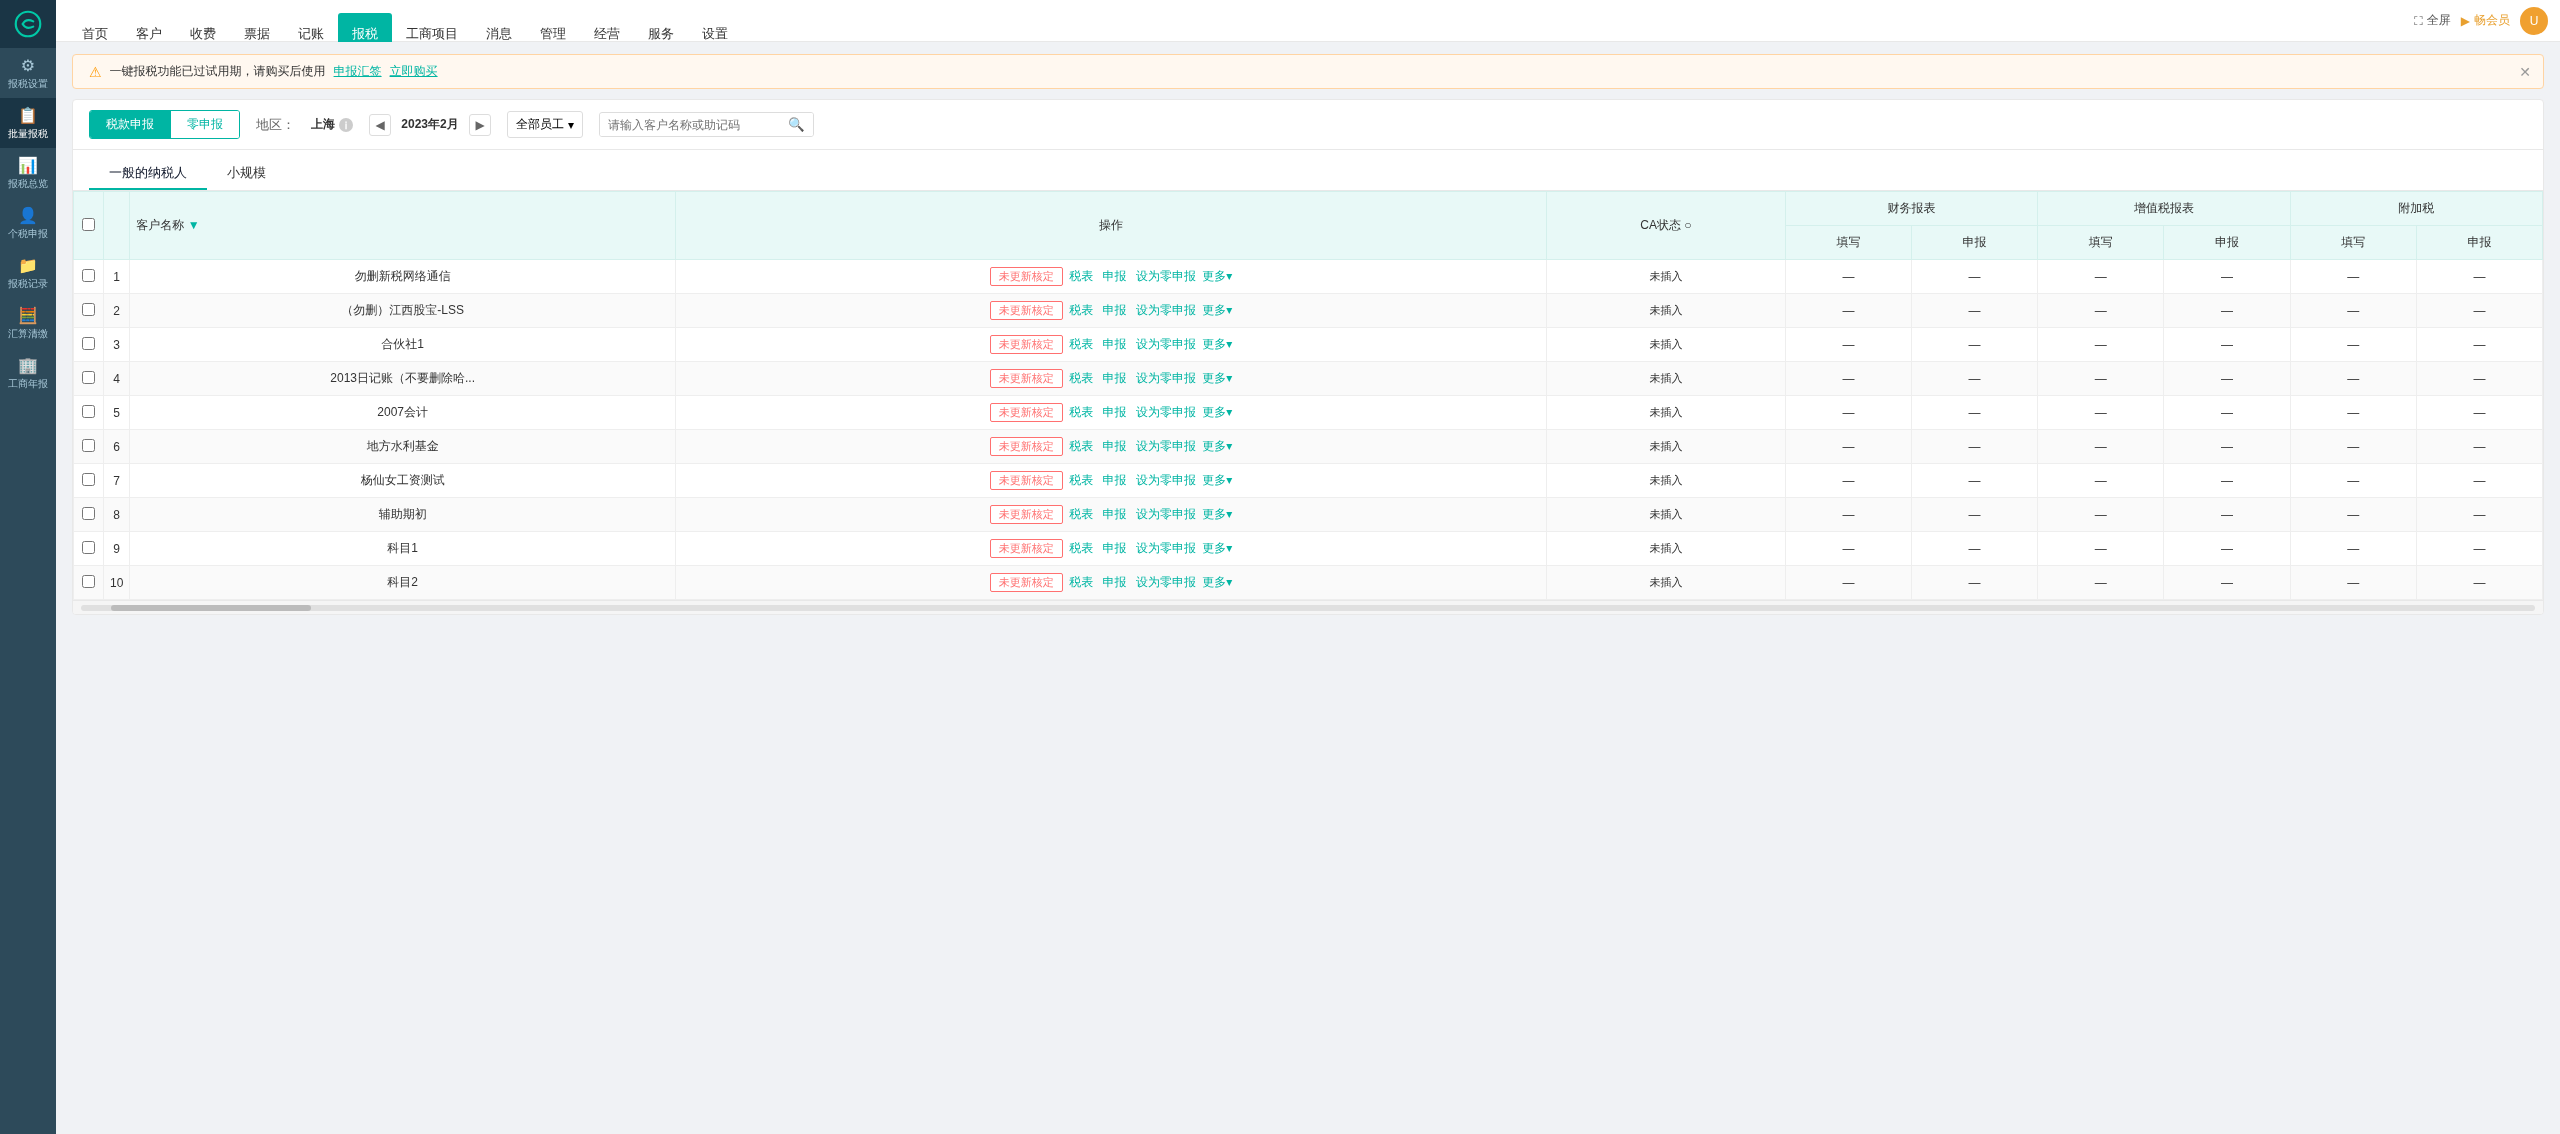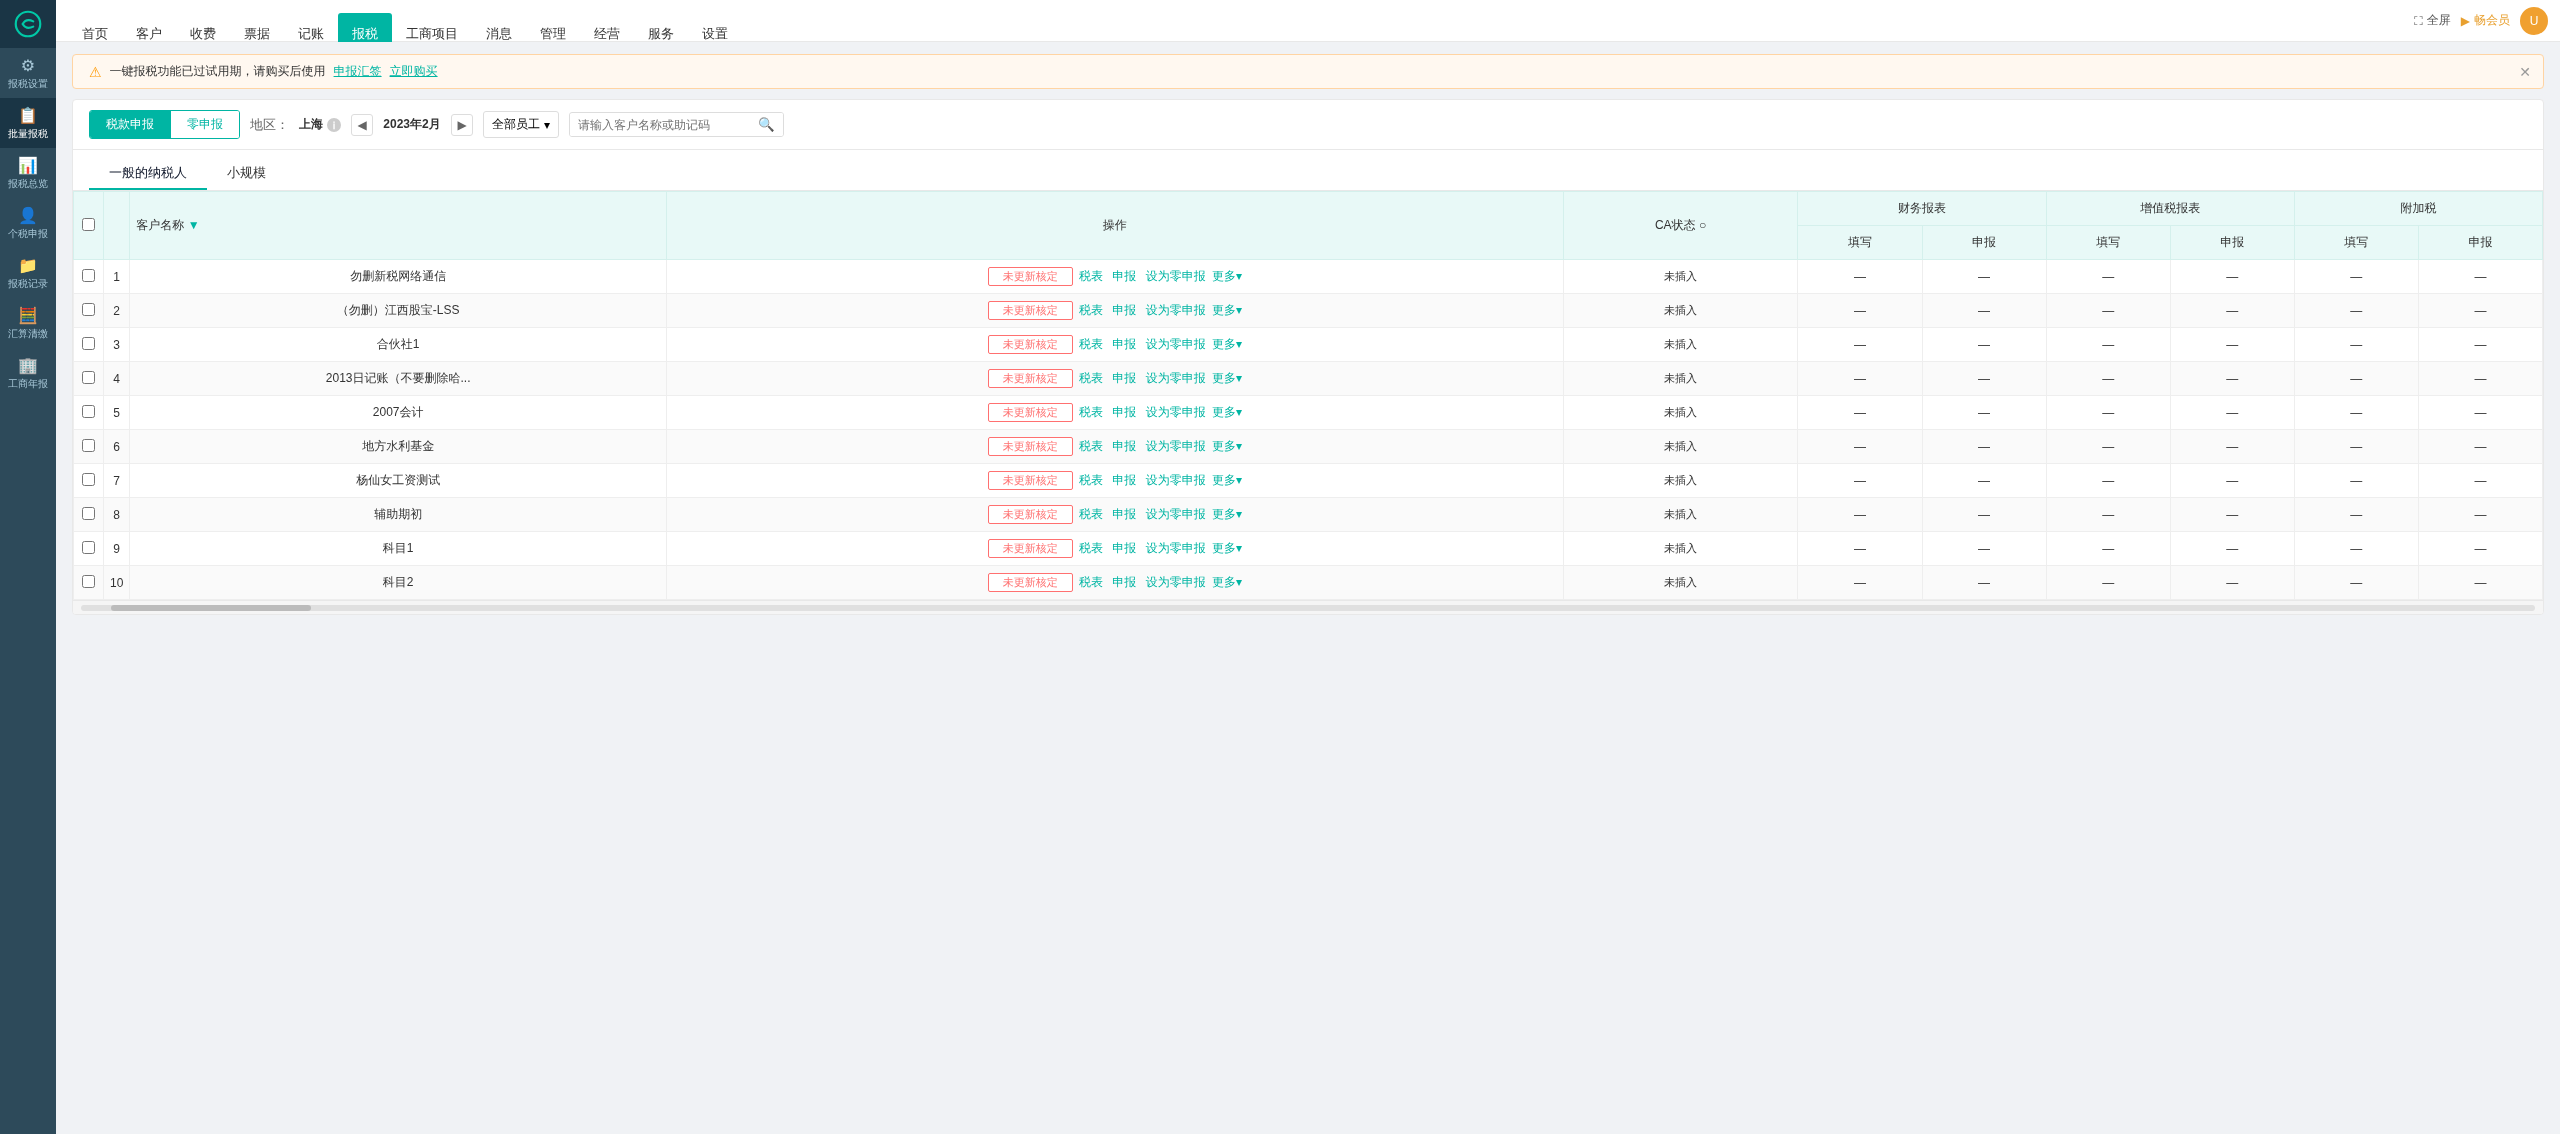--- a/index.html
+++ b/index.html
@@ -120,21 +120,21 @@
       border-radius: 4px;
       border: 1px solid #e8e8e8;
       overflow: hidden;
     }
 
     
     .panel-header {
       display: flex;
       align-items: center;
       padding: 10px 16px;
-      gap: 10px;
+      gap: 16px;
       border-bottom: 1px solid #e8e8e8;
       flex-wrap: wrap;
     }
 
     
     .tab-group { display: flex; border: 1px solid #00b5a3; border-radius: 3px; overflow: hidden; }
     .tab-btn {
       padding: 5px 16px;
       font-size: 12px;
       cursor: pointer;
@@ -219,21 +219,21 @@
       border: 1px solid #eee;
       color: #333;
       text-align: center;
       white-space: nowrap;
     }
     .data-table td.left { text-align: center; }
     .data-table tbody tr:nth-child(even) td { background: #fafafa; }
 
     .status-badge {
       display: inline-block;
-      padding: 1px 14px;
+      padding: 1px 8px;
       border-radius: 2px;
       font-size: 11px;
     }
     .status-badge.unverified { background: #fff; border: 1px solid #ff7070; color: #ff7070; }
 
     .action-link { color: #00b5a3; cursor: pointer; margin: 0 3px; }
     .action-more { color: #00b5a3; cursor: pointer; }
 
     .ca-status { color: #999; font-size: 11px; }
     .dash { color: #ccc; }

